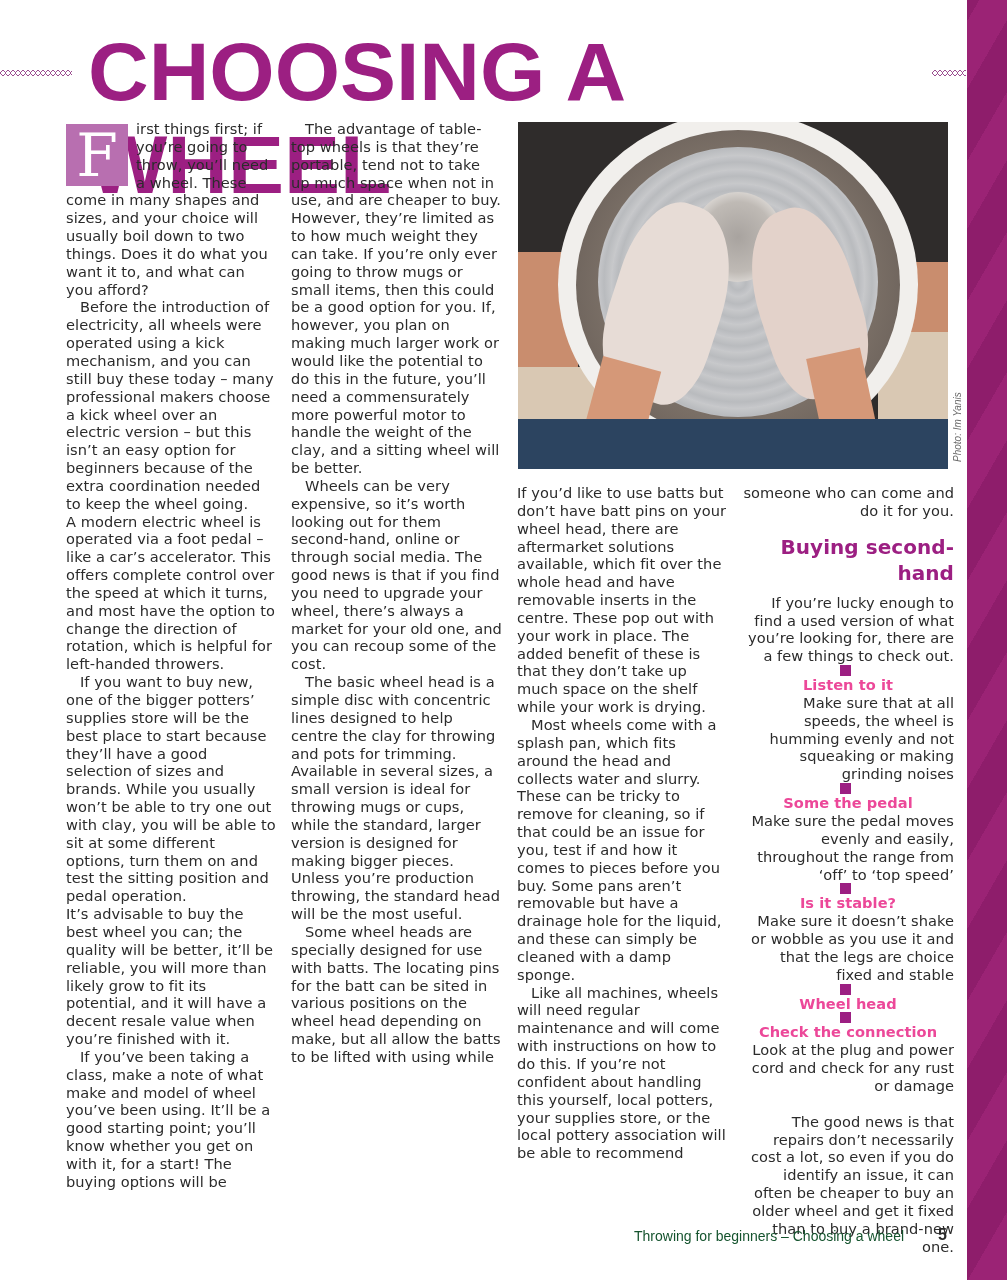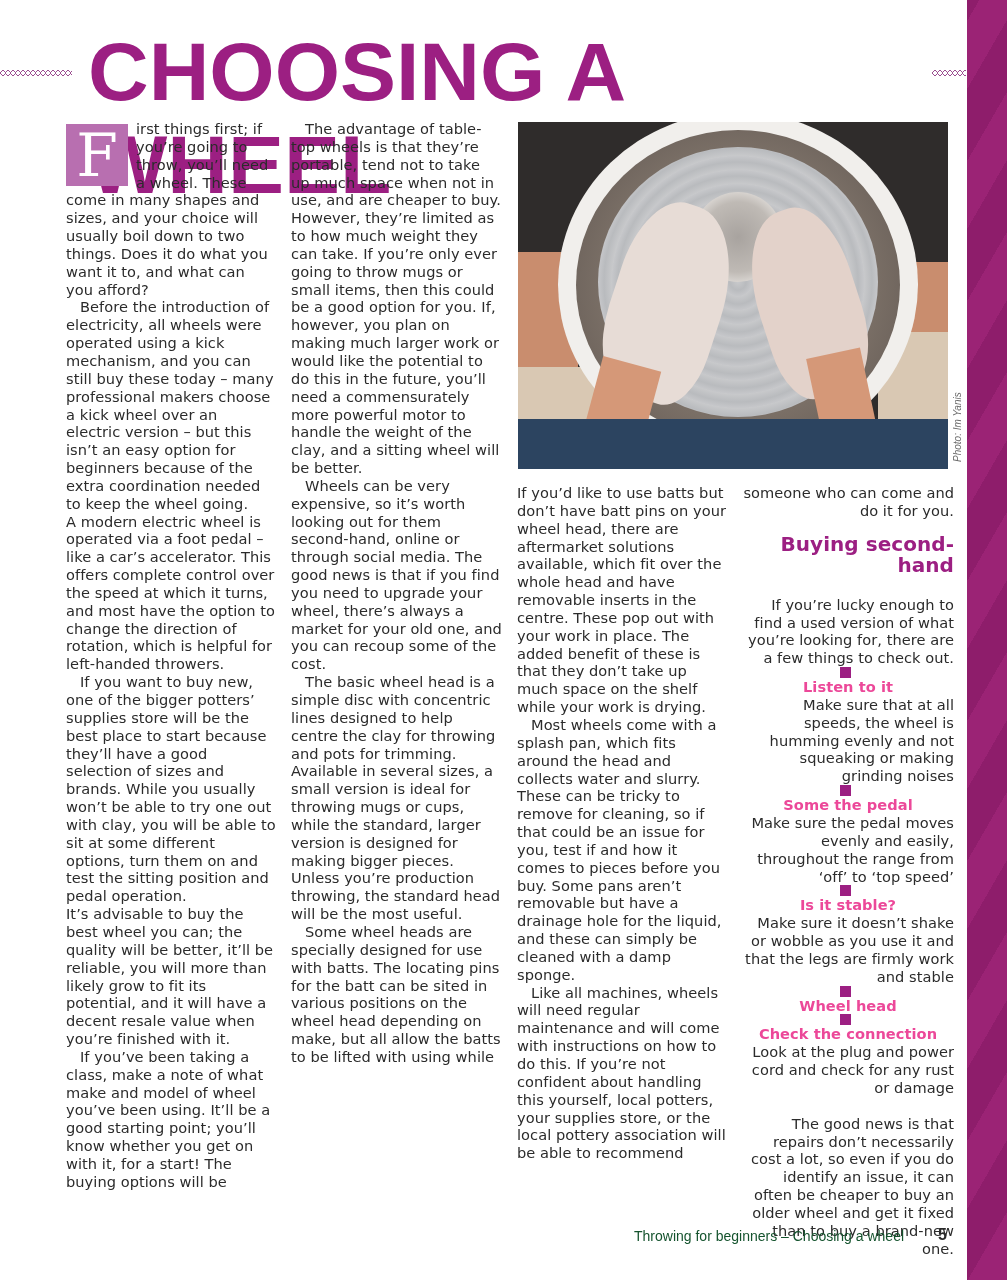--- a/index.html
+++ b/index.html
@@ -38,21 +38,21 @@
   .col4 { left: 742px; top: 484px; width: 212px; text-align: right; }
 
   .dropcap {
     float: left; width: 62px; height: 62px; margin: 4px 8px 0 0;
     background: #b86fb0; color: #fff;
     font-family: "DejaVu Serif", serif; font-size: 60px; line-height: 62px;
     text-align: center;
   }
   .subhead {
     margin: 14px 0 0 0; font-family: "DejaVu Sans", sans-serif; font-weight: 700;
-    color: #9c1f82; font-size: 20px; line-height: 21px;
+    color: #9c1f82; font-size: 20px; line-height: 26px;
   }
   .checkitem-title {
     font-weight: 700; color: #ec4899; display: flex; align-items: center; flex-direction: column;
   }
   .bullet {
     display: inline-block; width: 11px; height: 11px; background: #9c1f82;
     margin-right: 5px; flex: none;
   }
   .gap { height: 18px; }
 
@@ -152,42 +152,42 @@
 
 <div class="col col3">
   <p>If you’d like to use batts but don’t have batt pins on your wheel head, there are aftermarket solutions available, which fit over the whole head and have removable inserts in the centre. These pop out with your work in place. The added benefit of these is that they don’t take up much space on the shelf while your work is drying.</p>
   <p class="indent">Most wheels come with a splash pan, which fits around the head and collects water and slurry. These can be tricky to remove for cleaning, so if that could be an issue for you, test if and how it comes to pieces before you buy. Some pans aren’t removable but have a drainage hole for the liquid, and these can simply be cleaned with a damp sponge.</p>
   <p class="indent">Like all machines, wheels will need regular maintenance and will come with instructions on how to do this. If you’re not confident about handling this yourself, local potters, your supplies store, or the local pottery association will be able to recommend</p>
 </div>
 
 <div class="col col4">
   <p>someone who can come and do it for you.</p>
   <h2 class="subhead">Buying second-hand</h2>
-  <p style="margin-top:20px;">If you’re lucky enough to find a used version of what you’re looking for, there are a few things to check out.</p>
+  <p style="margin-top:8px;">If you’re lucky enough to find a used version of what you’re looking for, there are a few things to check out.</p>
 
   <div>
     <div class="checkitem-title">
         <span class="bullet"></span>
         <span>Listen to it</span>
       </div>
     <p> Make sure that at all speeds, the wheel is humming evenly and not squeaking or making grinding noises</p>
   </div>
   <div>
     <div class="checkitem-title">
         <span class="bullet"></span>
         <span>Some the pedal</span>
       </div>
     <p>Make sure the pedal moves evenly and easily, throughout the range from ‘off’ to ‘top speed’</p>
   </div>
   <div>
     <div class="checkitem-title">
         <span class="bullet"></span>
         <span>Is it stable?</span>
       </div>
-    <p>Make sure it doesn’t shake or wobble as you use it and that the legs are firmly work and stable</p>
+    <p>Make sure it doesn’t shake or wobble as you use it and that the legs are choice fixed and stable</p>
   </div>
   <div>
     <div class="checkitem-title">
         <span class="bullet"></span>
         <span>Wheel head</span>
       </div>
   </div>
   <div>
     <div class="checkitem-title">
         <span class="bullet"></span>

